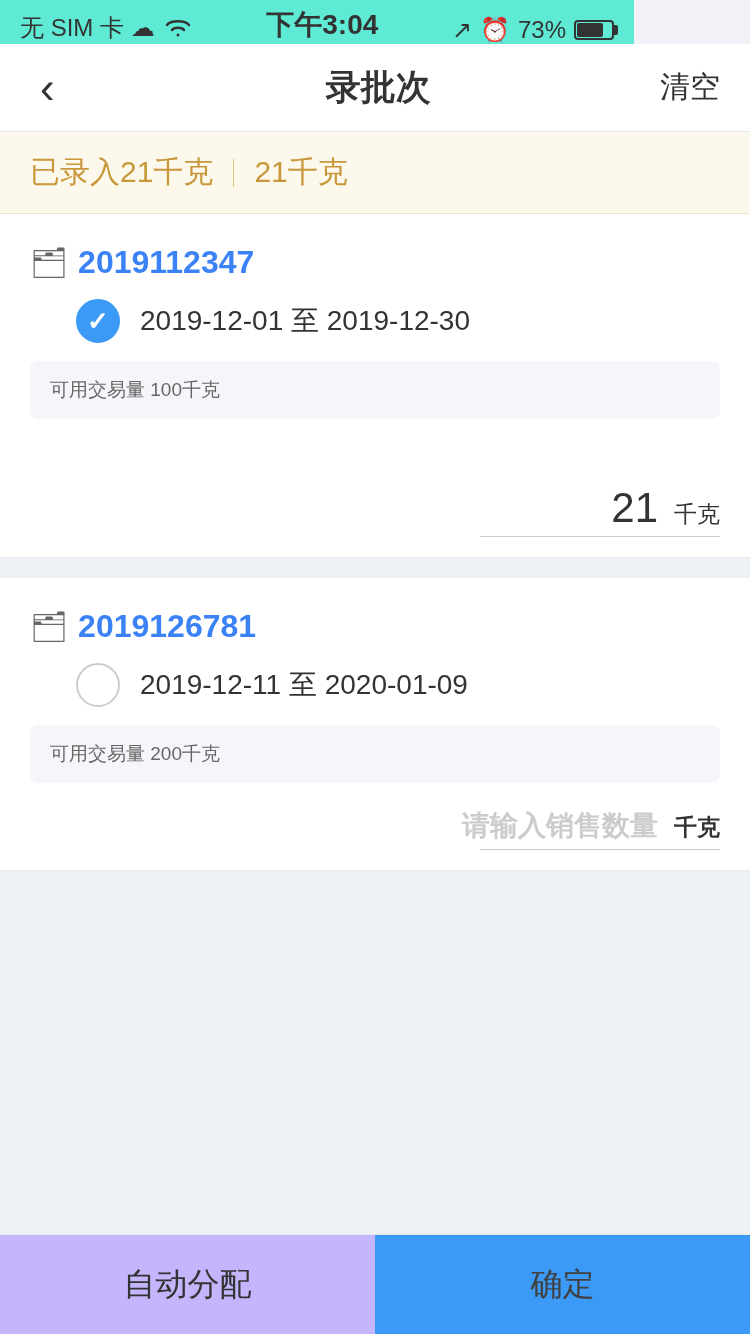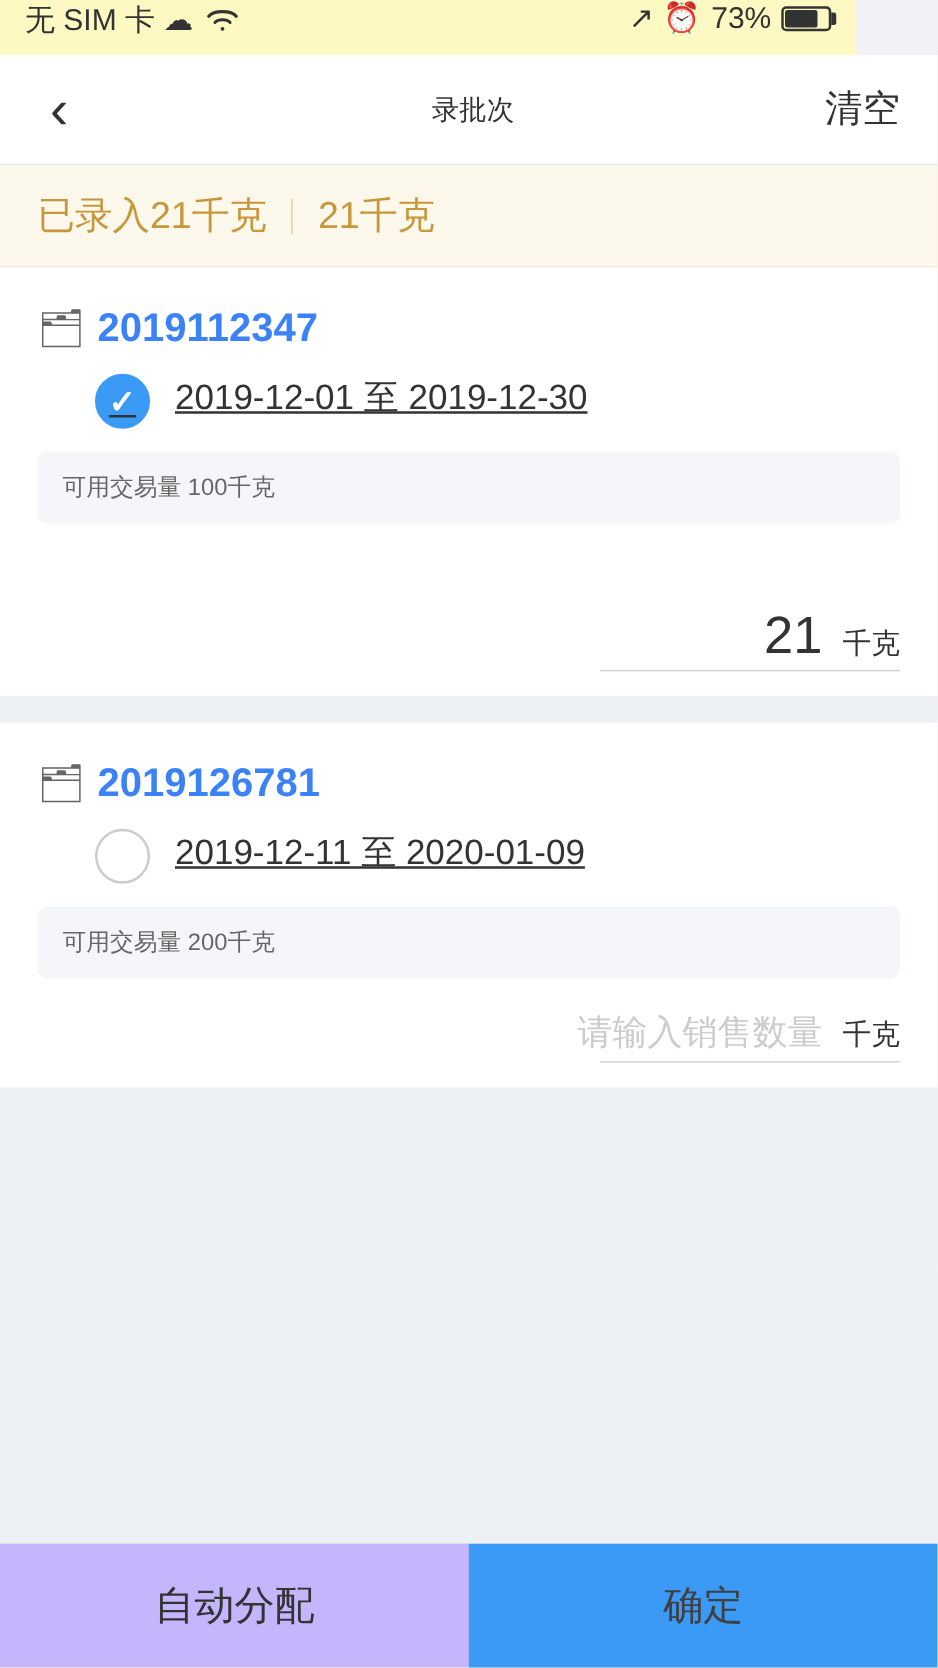--- a/index.html
+++ b/index.html
@@ -8,25 +8,25 @@
       width: 750px;
       min-height: 1334px;
       font-family: -apple-system, "PingFang SC", "Helvetica Neue", Arial, sans-serif;
       background: #f0f2f7;
       font-size: 28px;
       color: #333;
     }
 
     
     .status-bar {
-      width: 685px;
+      width: 634px;
       height: 44px;
-      background: #fef9c3;
-      display: flex;
-      align-items: flex-start;
+      background: #5eead4;
+      display: flex;
+      align-items: flex-end;
       justify-content: space-between;
       padding: 0 20px;
       font-size: 24px;
       font-weight: 500;
     }
     .status-left {
       display: flex;
       align-items: center;
       gap: 8px;
     }
@@ -81,22 +81,22 @@
       padding: 0 30px;
       border-bottom: 1px solid #e8e8e8;
     }
     .nav-back {
       font-size: 36px;
       color: #333;
       cursor: pointer;
       padding: 10px;
     }
     .nav-title {
-      font-size: 22px;
-      font-weight: 400;
+      font-size: 35px;
+      font-weight: 700;
       color: #333;
       margin-left: 32px;
     }
     .nav-clear {
       font-size: 30px;
       color: #333;
       cursor: pointer;
     }
 
     
@@ -136,23 +136,22 @@
       font-weight: 600;
       color: #3b82f6;
     }
     .doc-icon {
       font-size: 30px;
       color: #666;
     }
     .batch-row {
       padding: 8px 30px 8px 76px;
       display: flex;
-      align-items: flex-start;
+      align-items: center;
       gap: 20px;
-      text-decoration: underline;
     }
     .radio-circle {
       width: 44px;
       height: 44px;
       border-radius: 50%;
       border: 2px solid #ccc;
       background: #fff;
       display: flex;
       align-items: center;
       justify-content: center;
@@ -219,20 +218,21 @@
     }
 
     
     .qty-input-row-placeholder {
       display: flex;
       align-items: center;
       justify-content: flex-end;
       padding: 10px 30px 20px 30px;
       gap: 16px;
       border-bottom: 1px solid #e8eaf0;
+      font-weight: bold;
     }
     .placeholder-text {
       font-size: 28px;
       color: #ccc;
       flex: 1;
       text-align: right;
     }
 
     
     .empty-area {
@@ -282,20 +282,21 @@
 
 <div class="status-bar">
   <div class="status-left">
     <span>无 SIM 卡 ☁</span>
     <svg width="30" height="22" viewBox="0 0 30 22">
       <path d="M15 18 C15 18 15 18 15 18" stroke="#333" stroke-width="3" stroke-linecap="round"></path>
       <path d="M9 13 C11 10 19 10 21 13" stroke="#333" stroke-width="2.5" fill="none" stroke-linecap="round"></path>
       <path d="M4 8 C8 3 22 3 26 8" stroke="#333" stroke-width="2.5" fill="none" stroke-linecap="round"></path>
     </svg>
   </div>
+  <div class="status-center">下午3:04</div>
   <div class="status-right">
     <span>↗</span>
     <span>⏰</span>
     <span>73%</span>
     <span class="battery">
       <span class="battery-fill"></span>
     </span>
   </div>
 </div>
 

